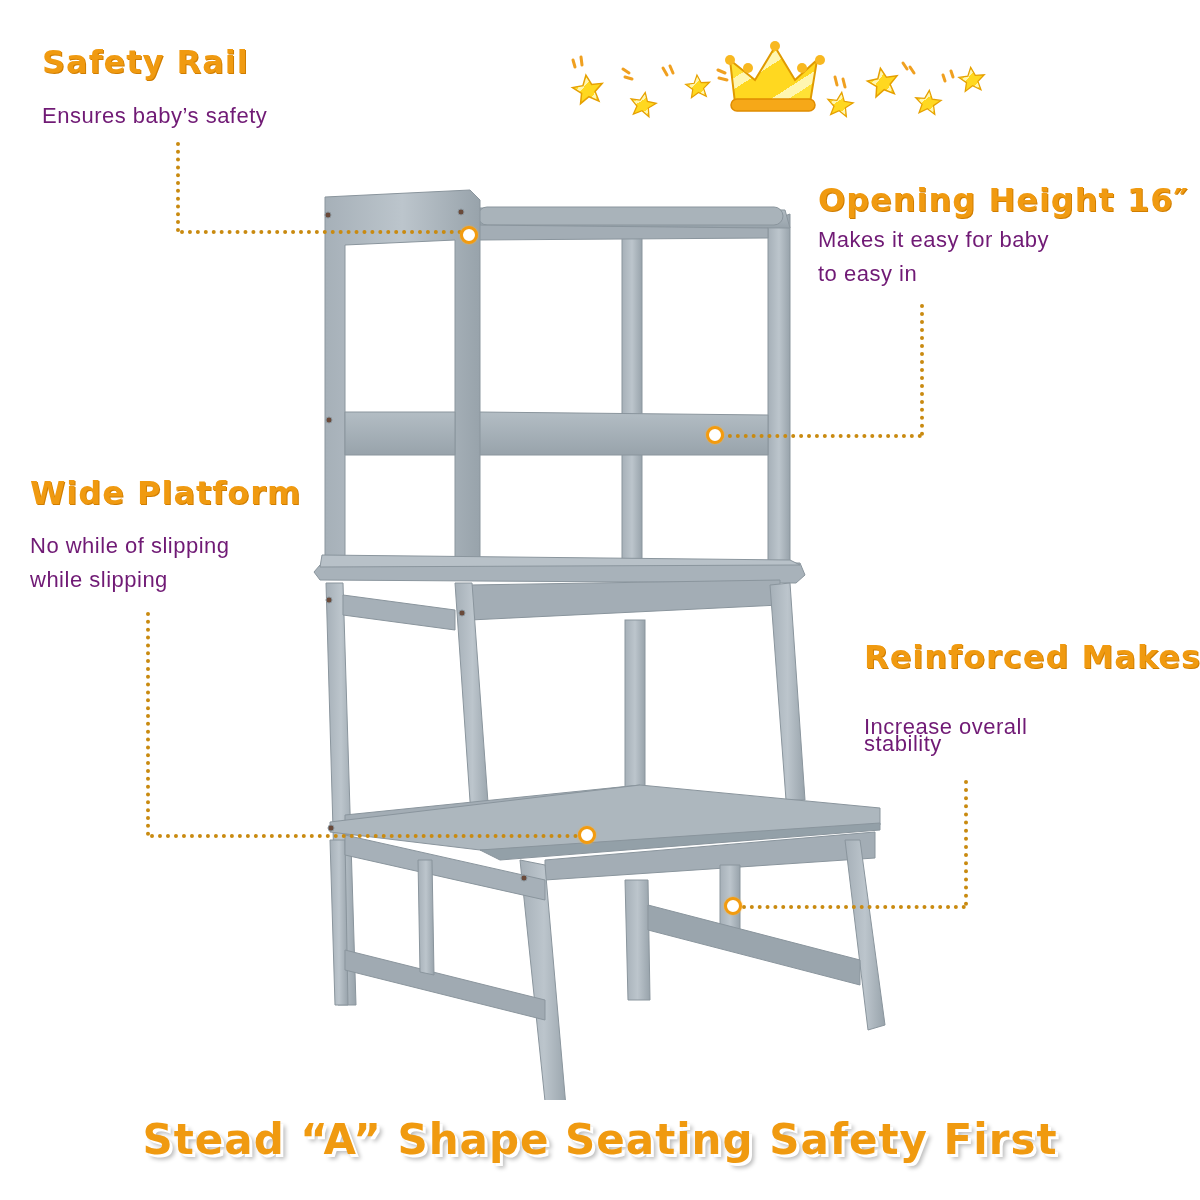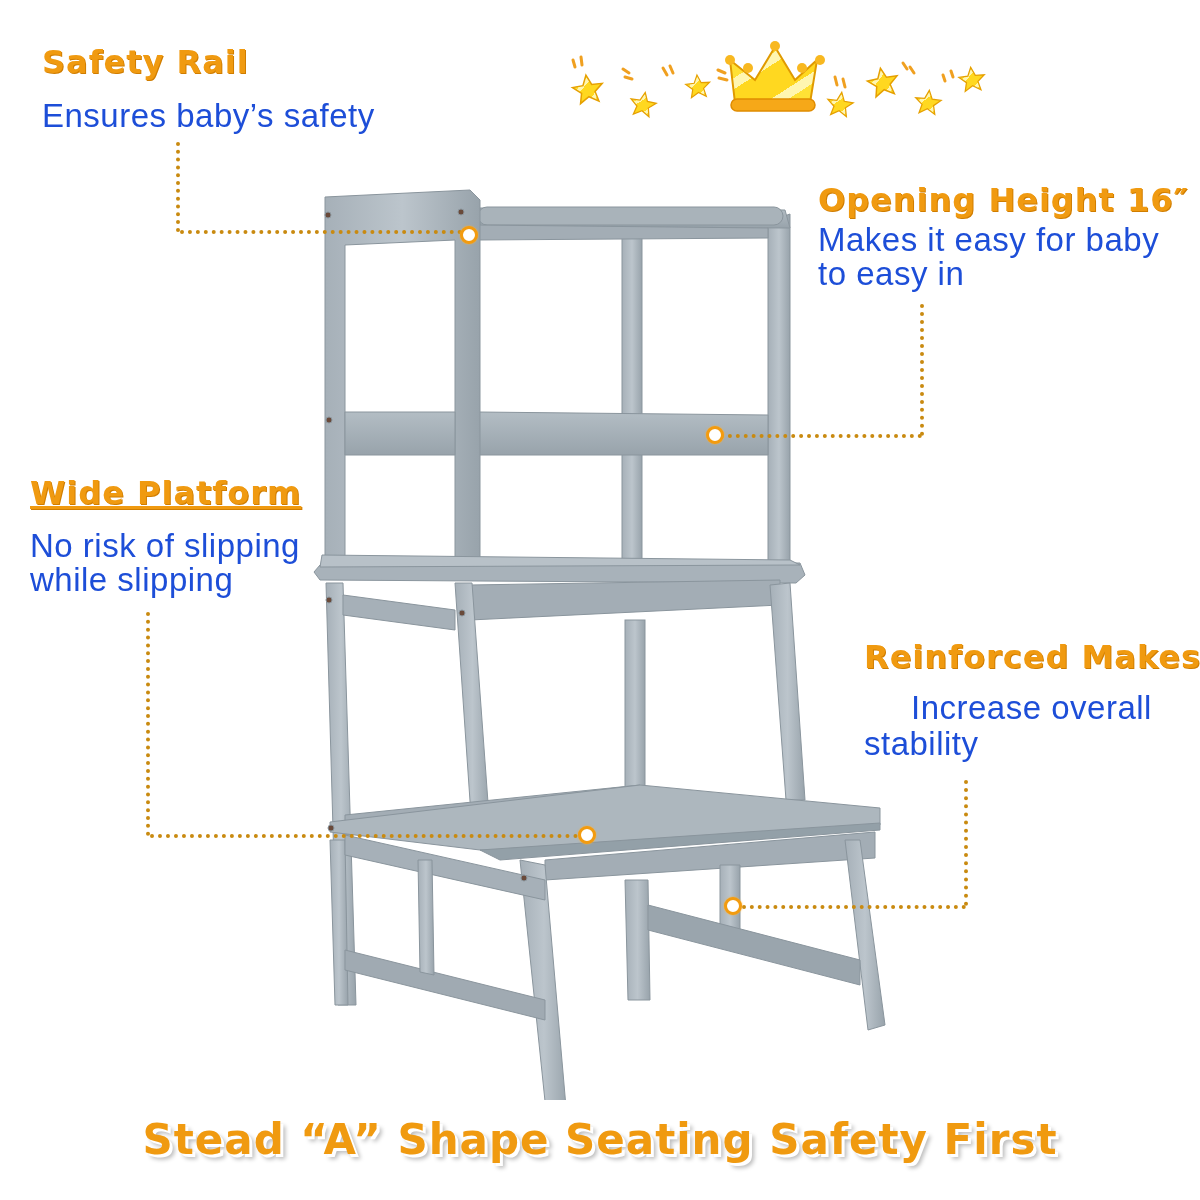--- a/index.html
+++ b/index.html
@@ -3,22 +3,22 @@
   <meta charset="utf-8">
   <style>
     html, body { margin:0; padding:0; background:#ffffff; }
     body { width:1200px; height:1200px; position:relative; overflow:hidden; font-family:"DejaVu Sans", sans-serif; }
     .callout-title {
       position:absolute; color:#f09a10; font-family:"DejaVu Sans", sans-serif;
       font-weight:bold; font-size:32px; letter-spacing:1px; white-space:nowrap;
       text-shadow: 1px 1px 0 #d07d00;
     }
     .callout-desc {
-      position:absolute; color:#1d4ed8; font-family:"Liberation Sans", sans-serif;
-      font-size:33px; line-height:36px; white-space:nowrap; letter-spacing:0.5px;
+      position:absolute; color:#701a75; font-family:"Liberation Sans", sans-serif;
+      font-size:22px; line-height:36px; white-space:nowrap; letter-spacing:0.5px;
     }
     .dotted-h { position:absolute; height:0; border-top:4px dotted #c98a10; }
     .dotted-v { position:absolute; width:0; border-left:4px dotted #c98a10; }
     .marker {
       position:absolute; width:12px; height:12px; border-radius:50%;
       background:#ffffff; border:3px solid #f29b10; box-shadow:0 0 2px #ffb030;
     }
     #stool { position:absolute; left:0; top:0; }
     .bottom-banner {
       position:absolute; left:0; width:1200px; top:1115px; text-align:center;
@@ -155,27 +155,27 @@
 <div class="dotted-h" style="left:180px; top:230px; width:282px;"></div>
 <div class="marker" style="left:460px; top:226px;"></div>
 
 <div class="callout-title" style="left:818px; top:181px;">Opening Height 16″</div>
 <div class="callout-desc" style="left:818px; top:222px;text-align:center;">Makes it easy for baby</div>
 <div class="callout-desc" style="left:818px; top:256px;">to easy in</div>
 <div class="dotted-v" style="left:920px; top:304px; height:132px;"></div>
 <div class="dotted-h" style="left:720px; top:434px; width:202px;"></div>
 <div class="marker" style="left:706px; top:426px;"></div>
 
-<div class="callout-title" style="left:30px; top:474px;text-decoration:underline;">Wide Platform</div>
-<div class="callout-desc" style="left:30px; top:528px;">No risk of slipping</div>
+<div class="callout-title" style="left:30px; top:474px;">Wide Platform</div>
+<div class="callout-desc" style="left:30px; top:528px;">No while of slipping</div>
 <div class="callout-desc" style="left:30px; top:562px;">while slipping</div>
 <div class="dotted-v" style="left:146px; top:612px; height:224px;"></div>
 <div class="dotted-h" style="left:150px; top:834px; width:428px;"></div>
 <div class="marker" style="left:578px; top:826px;"></div>
 
 <div class="callout-title" style="left:864px; top:638px;">Reinforced Makes</div>
-<div class="callout-desc" style="left:864px; top:690px;margin-left:47px;">Increase overall</div>
+<div class="callout-desc" style="left:864px; top:709px;">Increase overall</div>
 <div class="callout-desc" style="left:864px; top:726px;">stability</div>
 <div class="dotted-v" style="left:964px; top:780px; height:126px;"></div>
 <div class="dotted-h" style="left:742px; top:905px; width:224px;"></div>
 <div class="marker" style="left:724px; top:897px;"></div>
 
 <div class="bottom-banner">Stead “A” Shape Seating Safety First</div>
 
 </body></html>

